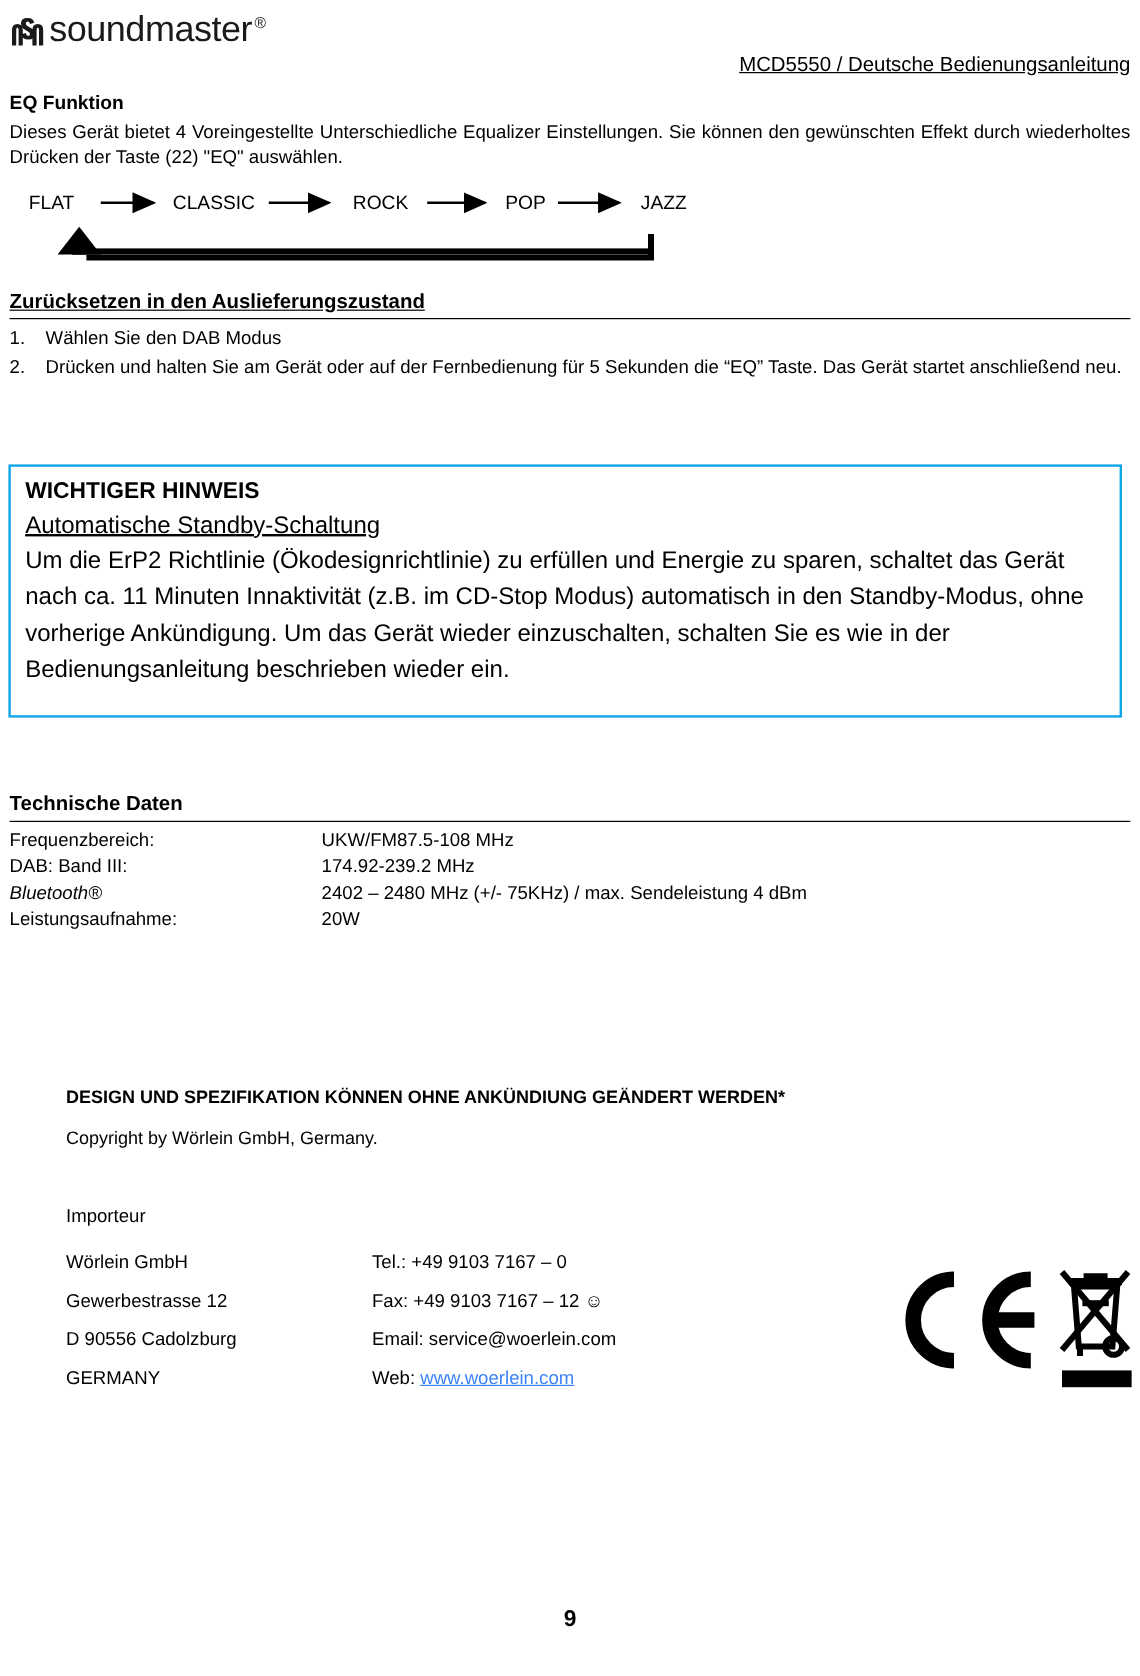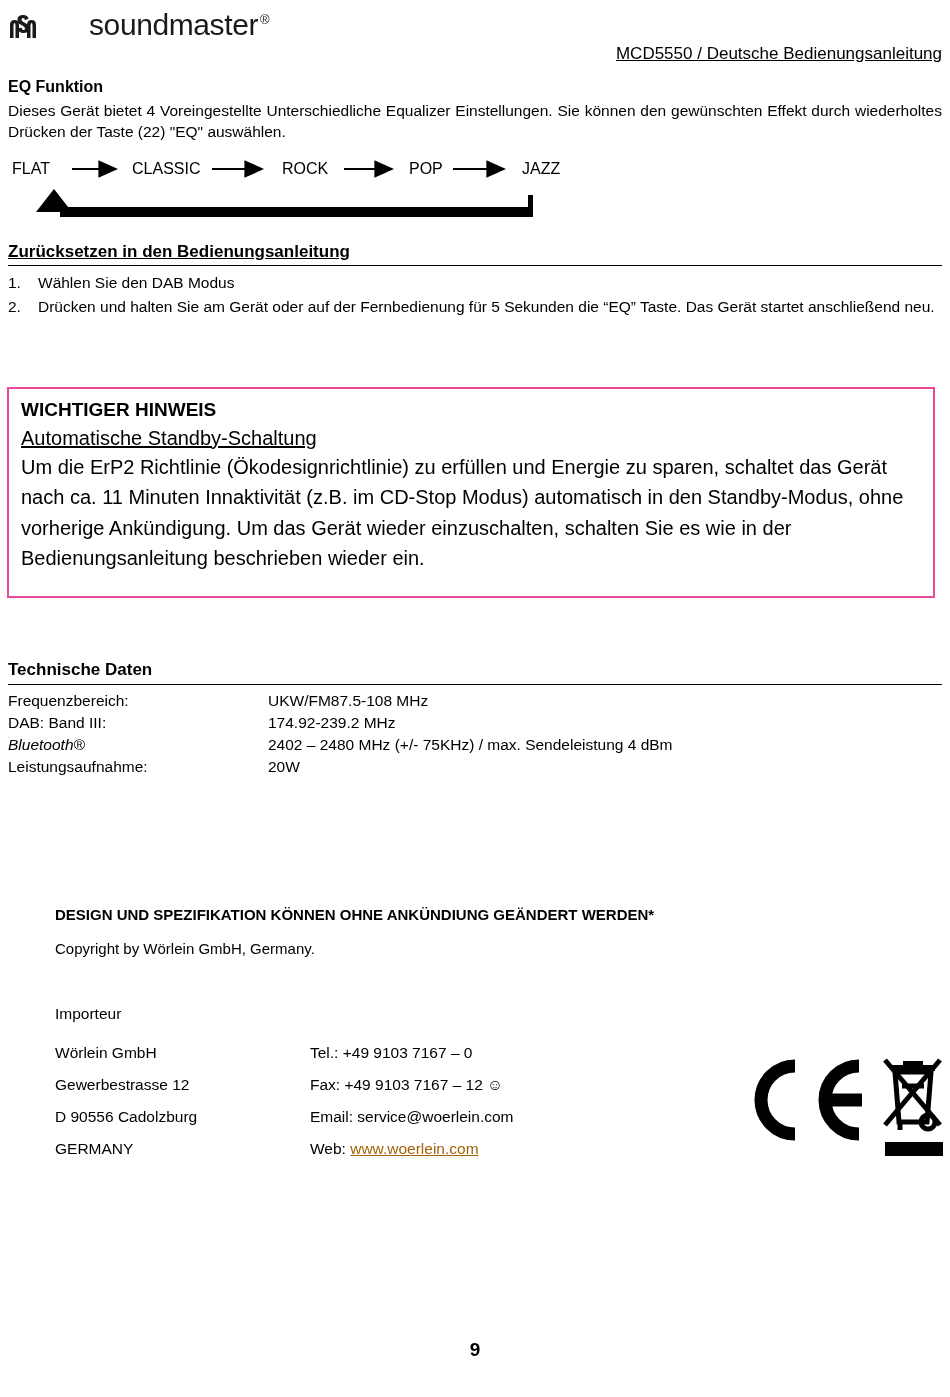--- a/index.html
+++ b/index.html
@@ -19,21 +19,20 @@
     overflow: hidden;
   }
 
   
   .logo-block {
     position: absolute;
     left: 8px;
     top: 10px;
     display: flex;
     align-items: flex-start;
-    gap: 48px;
   }
   .logo-mark {
     width: 30px;
     height: 30px;
     margin-top: 2px;
     flex: 0 0 auto;
   }
   .logo-word {
     font-size: 30px;
     line-height: 30px;
@@ -68,21 +67,21 @@
     line-height: 1.38;
     text-align: justify;
   }
 
   .sec-eq-title { position: absolute; left: 8px; top: 78px; }
   .sec-eq-para  { position: absolute; left: 8px; top: 100px; width: 934px; }
 
   
   .eq-flow {
     position: absolute;
-    left: 4px;
+    left: 16px;
     top: 155px;
     width: 600px;
     height: 70px;
   }
   .eq-flow svg { display: block; }
 
   
   .sec-reset-title {
     position: absolute;
     left: 8px;
@@ -121,21 +120,21 @@
     text-align: justify;
   }
 
   
   .notice-box {
     position: absolute;
     left: 7px;
     top: 387px;
     width: 928px;
     height: 211px;
-    border: 2px solid #ec4899;
+    border: 2px solid #0ea5e9;
     box-sizing: border-box;
     padding: 10px 4px 0 12px;
   }
   .notice-title {
     font-weight: bold;
     font-size: 19px;
     margin-bottom: 6px;
   }
   .notice-sub {
     font-size: 20px;
@@ -209,21 +208,21 @@
     border-collapse: collapse;
     font-size: 15.5px;
   }
   .importer-table td {
     padding: 7px 0;
     vertical-align: top;
     white-space: nowrap;
   }
   .importer-table td.addr { width: 255px; }
   .link-blue {
-    color: #a16207;
+    color: #3b82f6;
     text-decoration: underline;
   }
 
   
   .marks {
     position: absolute;
     left: 735px;
     top: 1030px;
     width: 210px;
     height: 135px;
@@ -287,21 +286,21 @@
       <line x1="340" y1="14" x2="388" y2="14" stroke="#000" stroke-width="2.2" marker-end="url(#ah)"></line>
       <line x1="449" y1="14" x2="500" y2="14" stroke="#000" stroke-width="2.2" marker-end="url(#ah)"></line>
 
       <path d="M50 38 L66 56 L56 56 L56 62 L529 62 L529 44 L524 44 L524 57 L44 57 L44 56 L34 56 Z" fill="#000"></path>
       <polygon points="50,34 68,57 32,57" fill="#000"></polygon>
       <rect x="44" y="52" width="485" height="5" fill="#000"></rect>
       <rect x="524" y="40" width="5" height="17" fill="#000"></rect>
     </svg>
   </div>
 
-  <div class="h-bold sec-reset-title">Zurücksetzen in den Bedienungsanleitung</div>
+  <div class="h-bold sec-reset-title">Zurücksetzen in den Auslieferungszustand</div>
   <div class="sec-reset-rule"></div>
   <ol class="ol-reset">
     <li>
       <span class="num">1.</span>
       <span class="txt">Wählen Sie den DAB Modus</span>
     </li>
     <li>
       <span class="num">2.</span>
       <span class="txt">Drücken und halten Sie am Gerät oder auf der Fernbedienung für 5 Sekunden die “EQ” Taste. Das Gerät startet anschließend neu.</span>
     </li>

